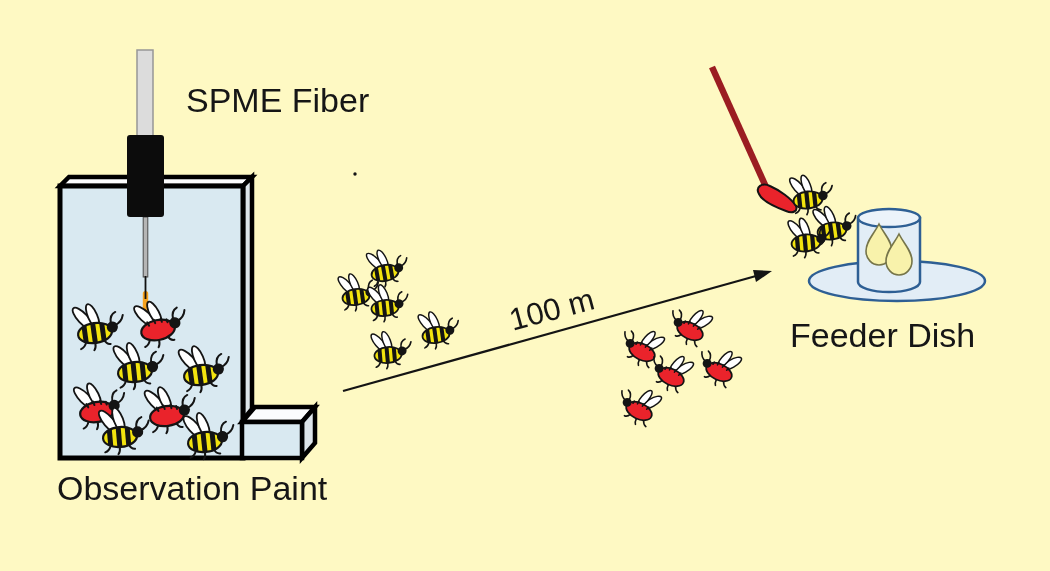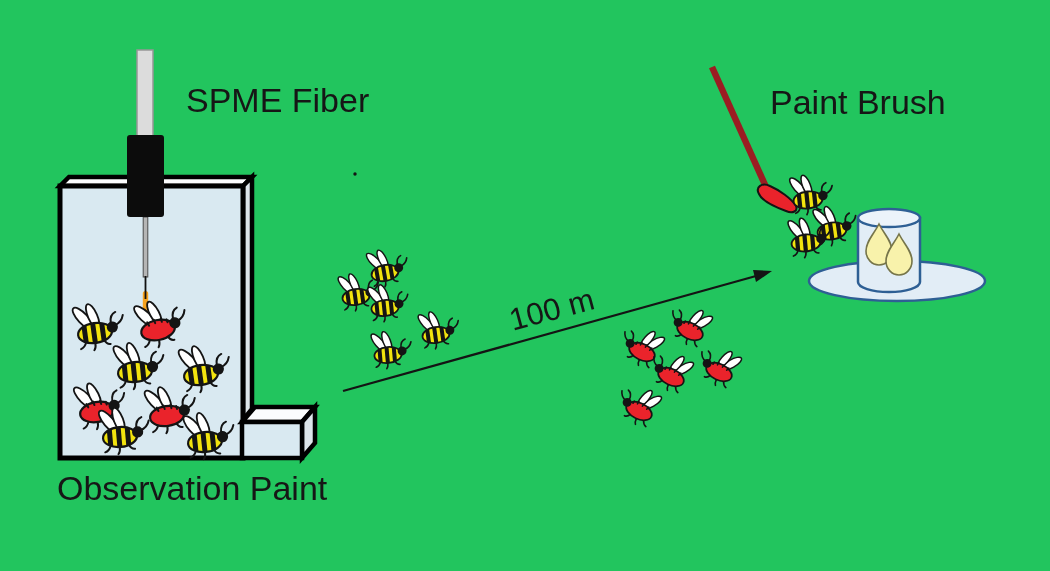--- a/index.html
+++ b/index.html
@@ -1,18 +1,18 @@
 <!DOCTYPE html>
 <html style="--bee-yellow: #f2e30e; --marked-red: #ea232b; --hive-fill: #d9e9f1; --hive-top-fill: #fbfcfd; --hive-side-fill: #dde5ea; --brush-handle: #9b1d22; --dish-fill: #e2edf6; --dish-outline: #2e5f94; --syrup-yellow: #f8f2ab; --syrup-outline: #76754a; --fiber-tip-orange: #f7a21c; --outline-black: #141414;"><head>
 <meta charset="utf-8">
 <style>
   html,body{margin:0;padding:0;background:#ffffff;}
   body{width:1050px;height:571px;overflow:hidden;position:relative;
        font-family:"Liberation Sans", sans-serif;}
-  .canvas{position:absolute;left:0;top:0;width:1050px;height:571px;background:#22c55e;}
+  .canvas{position:absolute;left:0;top:0;width:1050px;height:571px;background:#fef9c3;}
   svg.diagram{position:absolute;left:0;top:0;}
   .label{position:absolute;color:#161616;font-size:34px;line-height:1.06;white-space:nowrap;}
   .arrow-label{font-size:31px;width:124px;text-align:center;
                transform:rotate(-15deg);transform-origin:center;}
   
   .wing{fill:#ffffff;stroke:#141414;stroke-width:1.8;}
   .ln{fill:none;stroke:#141414;stroke-width:2;stroke-linecap:round;}
   .bee-body{stroke:#141414;stroke-width:2.2;}
   .box-edge{stroke:#000000;stroke-linejoin:miter;}
 </style>
@@ -119,17 +119,17 @@
     </g>
 
     <g>
       <use href="#bee-y" transform="translate(808 200) rotate(-6) scale(0.85)"></use>
       <use href="#bee-y" transform="translate(832 231) rotate(-8) scale(0.85)"></use>
       <use href="#bee-y" transform="translate(806 243) rotate(-5) scale(0.85)"></use>
     </g>
   </svg>
 
   <div class="label" style="left:186px;top:82px">SPME Fiber</div>
-  <div class="label" style="left:770px;top:84px">Paint Brush</div>
+  <div class="label" style="left:790px;top:317px">Feeder Dish</div>
   <div class="label" style="left:57px;top:470px">Observation Paint</div>
   <div class="label arrow-label" style="left:490px;top:294px">100 m</div>
 
 </div>
 
 </body></html>

